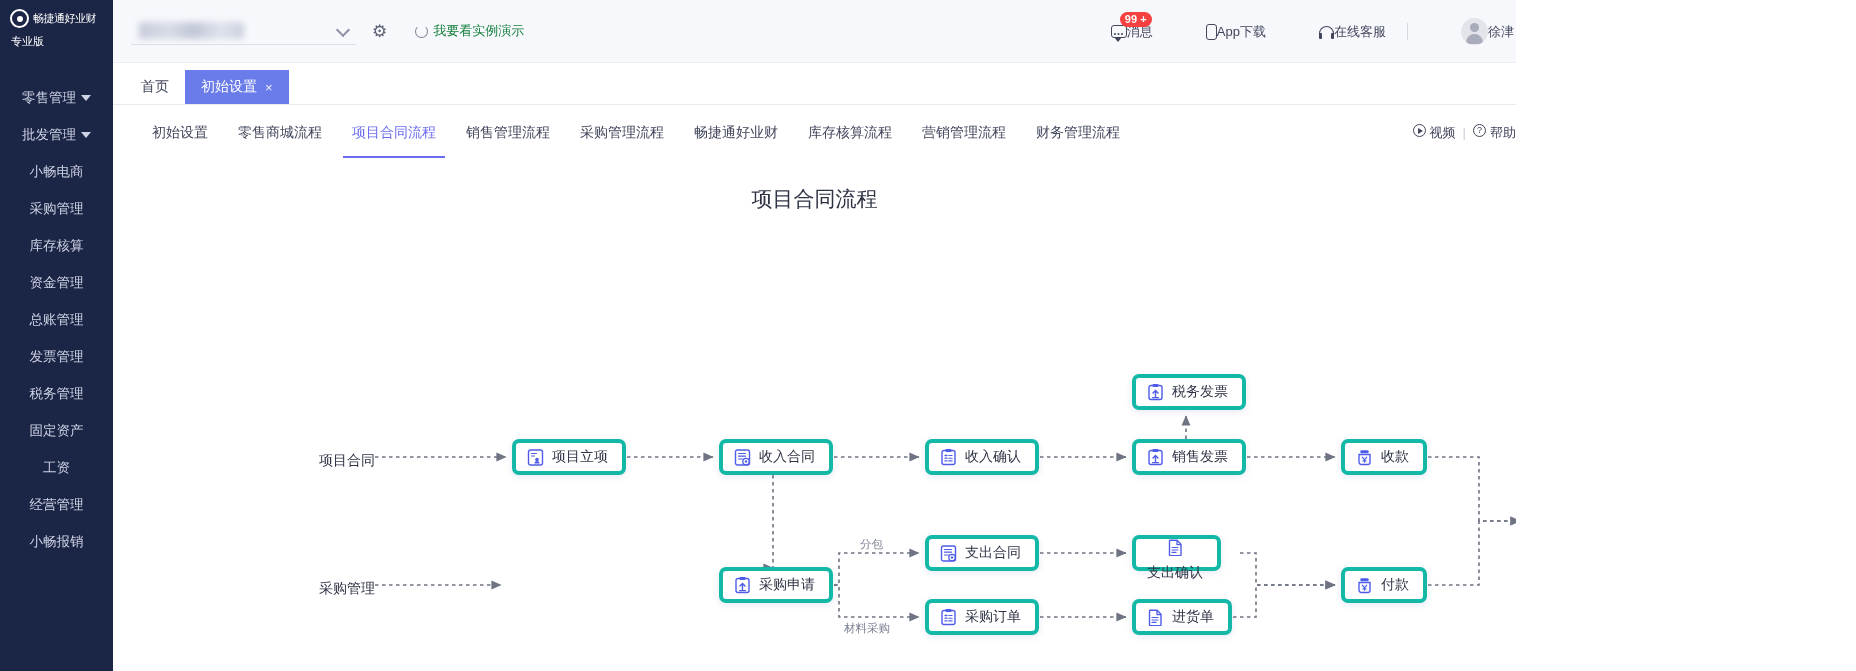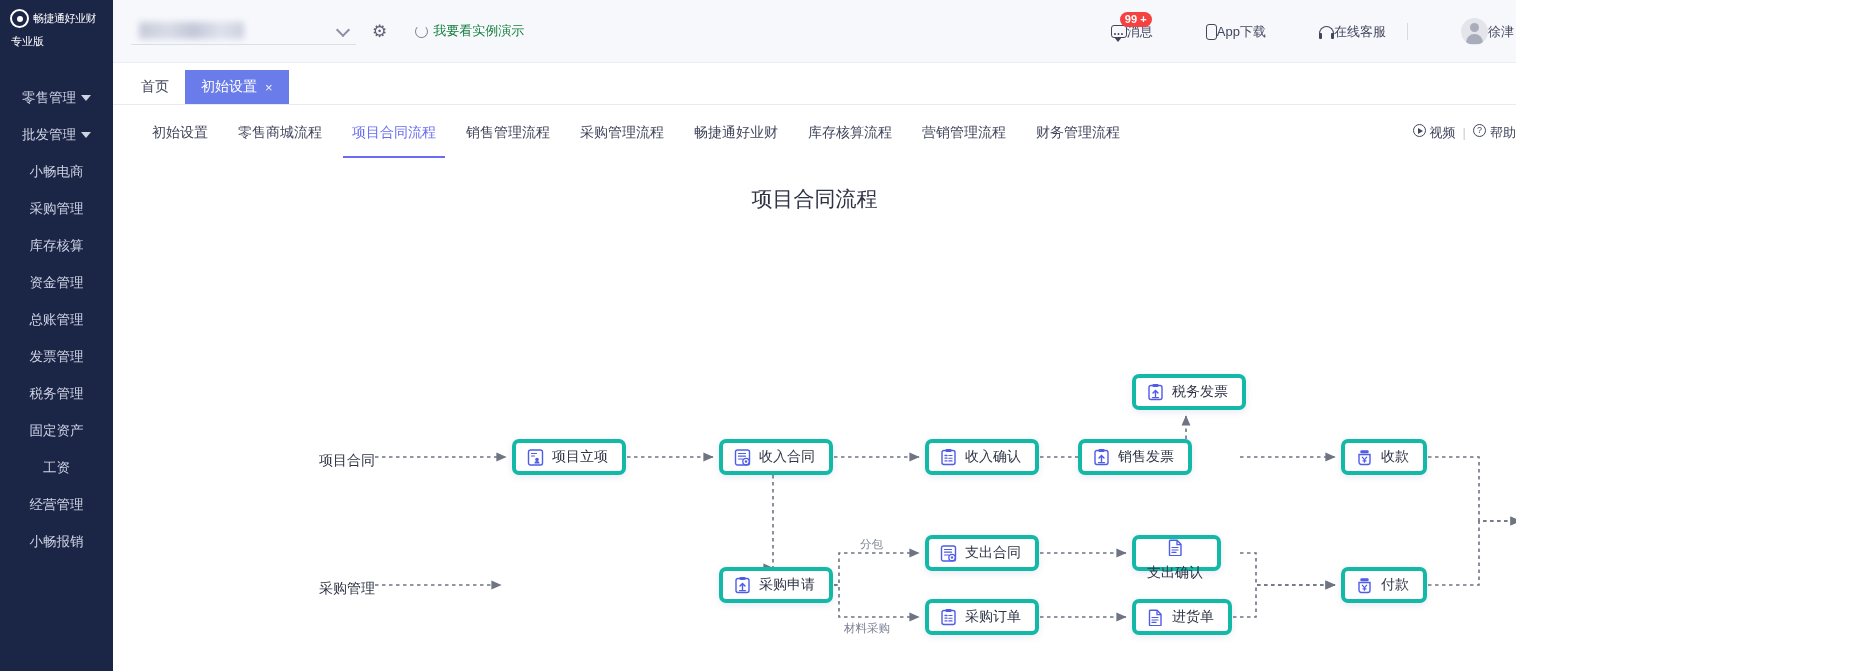--- a/index.html
+++ b/index.html
@@ -370,21 +370,21 @@
           </div>
           <div class="node" style="left: 812px; top: 279px;">
             <svg class="node-ico" viewBox="0 0 17 17">
               <rect x="2" y="1.5" width="13" height="14" rx="2" fill="none" stroke="#4f5ce8" stroke-width="1.4"></rect>
               <rect x="5.5" y="0" width="6" height="3" rx="1" fill="#4f5ce8"></rect>
               <path d="M5 6.5h2M5 9.2h2M5 11.9h2" stroke="#4f5ce8" stroke-width="1.3" stroke-linecap="round"></path>
               <path d="M8.8 6.5h3.3M8.8 9.2h3.3M8.8 11.9h3.3" stroke="#4f5ce8" stroke-width="1.1" stroke-linecap="round"></path>
             </svg>
             <span>收入确认</span>
           </div>
-          <div class="node" style="left: 965px; top: 279px; font-family: Liberation Mono, monospace;">
+          <div class="node" style="left: 1019px; top: 279px; font-family: Liberation Mono, monospace;">
             <svg class="node-ico" viewBox="0 0 17 17">
               <rect x="2" y="1.5" width="13" height="14" rx="2" fill="none" stroke="#4f5ce8" stroke-width="1.4"></rect>
               <rect x="5.5" y="0" width="6" height="3" rx="1" fill="#4f5ce8"></rect>
               <path d="M8.5 12.5V6.5M6 9l2.5-2.6L11 9" fill="none" stroke="#4f5ce8" stroke-width="1.4" stroke-linecap="round" stroke-linejoin="round"></path>
               <path d="M5.5 13.6h6" stroke="#4f5ce8" stroke-width="1.3" stroke-linecap="round"></path>
             </svg>
             <span>销售发票</span>
           </div>
           <div class="node" style="left: 1019px; top: 214px;">
             <svg class="node-ico" viewBox="0 0 17 17">

